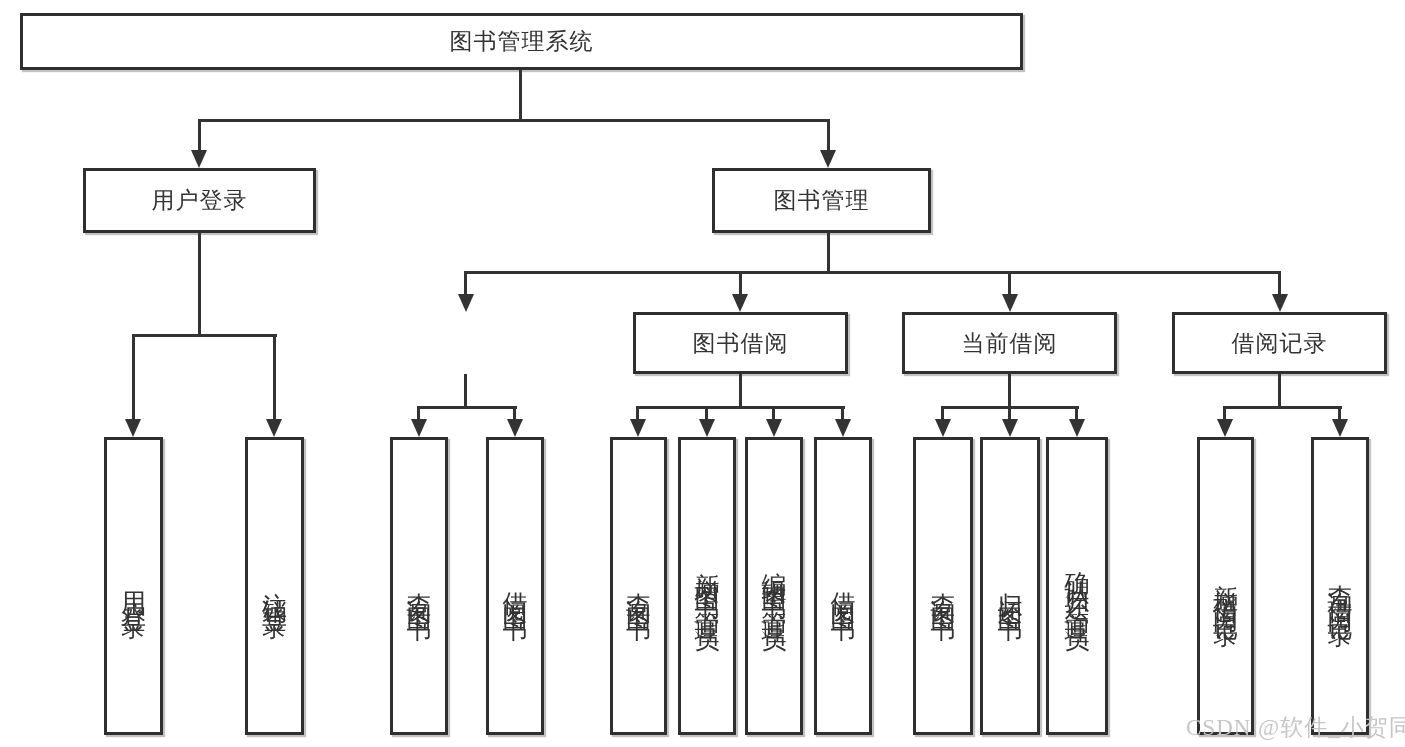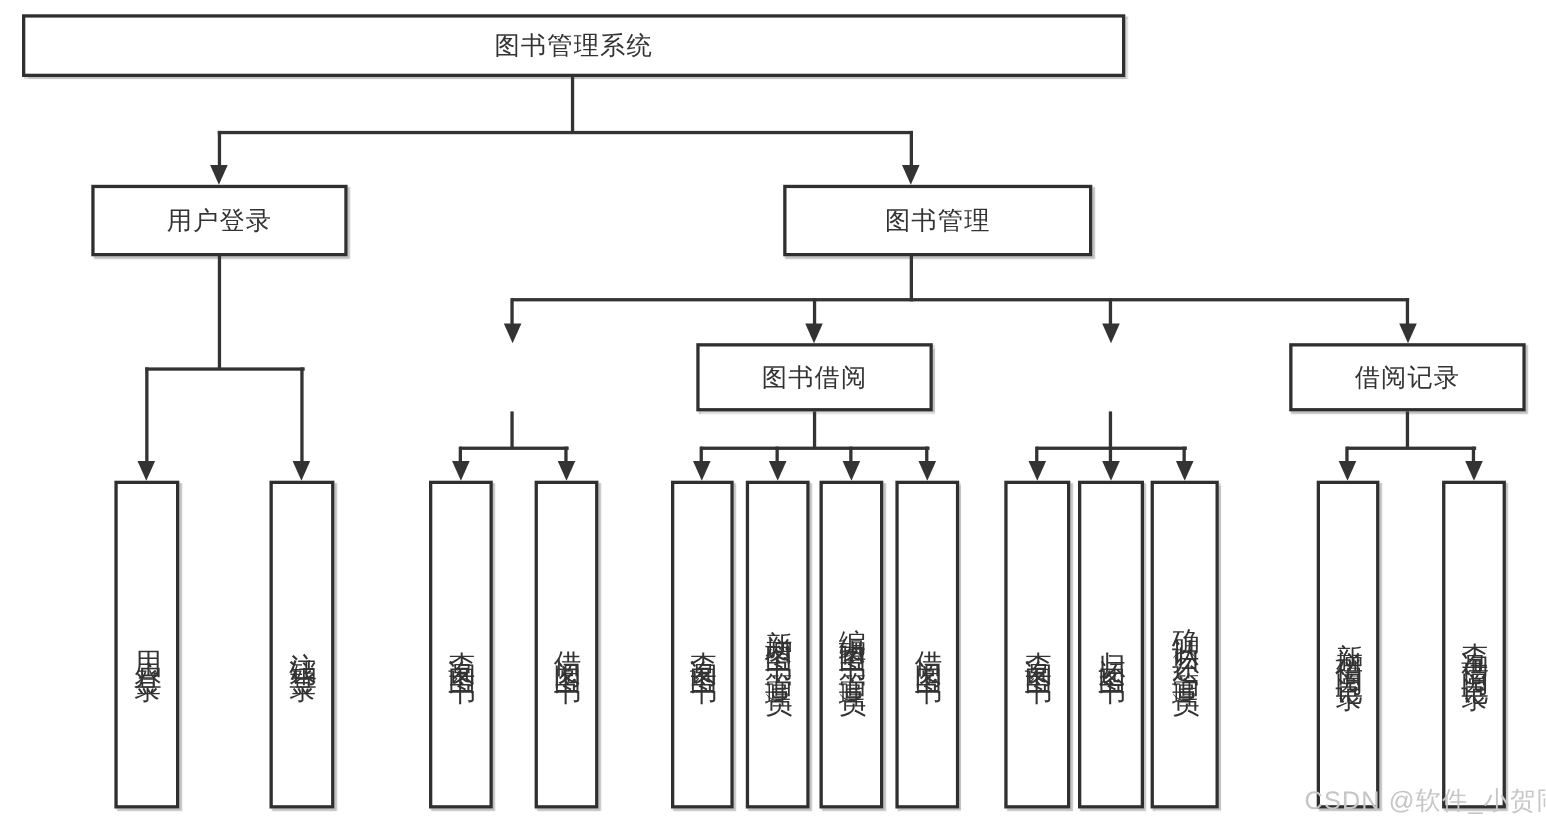--- a/index.html
+++ b/index.html
@@ -1,21 +1,21 @@
 <!DOCTYPE html>
 <html style="--line: #333333; --border: #2f2f2f; --text: #333333; --bg: #ffffff; --wm: #c6c6c6;"><head>
 <meta charset="utf-8">
 <style>
   :root{
     --line:#333333; --border:#2f2f2f; --text:#333333; --bg:#ffffff; --wm:#c6c6c6;
   }
   html,body{margin:0;padding:0;background:var(--bg);}
   #canvas{
     position:relative;width:1405px;height:747px;background:var(--bg);
-    font-family:Liberation Sans, sans-serif;color:var(--text);
+    font-family:Liberation Serif, serif;color:var(--text);
     overflow:hidden;
   }
   .box{
     position:absolute;box-sizing:border-box;background:#fff;
     border:3px solid var(--border);
     box-shadow:2px 2px 1px rgba(120,120,120,0.45);
     display:flex;align-items:center;justify-content:center;
     font-size:23px;color:var(--text);letter-spacing:1px;
   }
   .leaf{
@@ -43,41 +43,42 @@
   <div class="box" style="left:20px;top:13px;width:1003px;height:57px;">图书管理系统</div>
 
   <div class="v" style="left:519px;top:69px;height:51px;"></div>
   <div class="h" style="left:198px;top:119px;width:632px;"></div>
   <div class="v" style="left:198px;top:119px;height:33px;"></div>
   <div class="ar" style="left:191px;top:150px;"></div>
   <div class="v" style="left:827px;top:119px;height:33px;"></div>
   <div class="ar" style="left:820px;top:150px;"></div>
 
   <div class="box" style="left:83px;top:168px;width:233px;height:65px;">用户登录</div>
-  <div class="box" style="left:712px;top:168px;width:281px;height:65px;">图书管理</div>
+  <div class="box" style="left:712px;top:168px;width:219px;height:65px;">图书管理</div>
 
   <div class="v" style="left:198px;top:232px;height:104px;"></div>
   <div class="h" style="left:132px;top:334px;width:145px;"></div>
   <div class="v" style="left:132px;top:334px;height:87px;"></div>
   <div class="ar" style="left:125px;top:419px;"></div>
   <div class="v" style="left:273px;top:334px;height:87px;"></div>
   <div class="ar" style="left:266px;top:419px;"></div>
 
   <div class="v" style="left:827px;top:232px;height:42px;"></div>
   <div class="h" style="left:465px;top:271px;width:816px;"></div>
   <div class="v" style="left:464px;top:271px;height:25px;"></div>
   <div class="ar" style="left:458px;top:294px;"></div>
   <div class="v" style="left:739px;top:271px;height:25px;"></div>
   <div class="ar" style="left:732px;top:294px;"></div>
   <div class="v" style="left:1008px;top:271px;height:25px;"></div>
   <div class="ar" style="left:1002px;top:294px;"></div>
   <div class="v" style="left:1278px;top:271px;height:25px;"></div>
   <div class="ar" style="left:1272px;top:294px;"></div>
 
   <div class="box" style="left:633px;top:312px;width:215px;height:62px;">图书借阅</div>
+  <div class="box" style="left:902px;top:312px;width:215px;height:62px;">当前借阅</div>
   <div class="box" style="left:1172px;top:312px;width:215px;height:62px;">借阅记录</div>
 
   <div class="v" style="left:464px;top:374px;height:34px;"></div>
   <div class="h" style="left:418px;top:406px;width:99px;"></div>
   <div class="v" style="left:417px;top:406px;height:15px;"></div>
   <div class="ar" style="left:411px;top:419px;"></div>
   <div class="v" style="left:513px;top:406px;height:15px;"></div>
   <div class="ar" style="left:507px;top:419px;"></div>
 
   <div class="v" style="left:739px;top:374px;height:34px;"></div>

